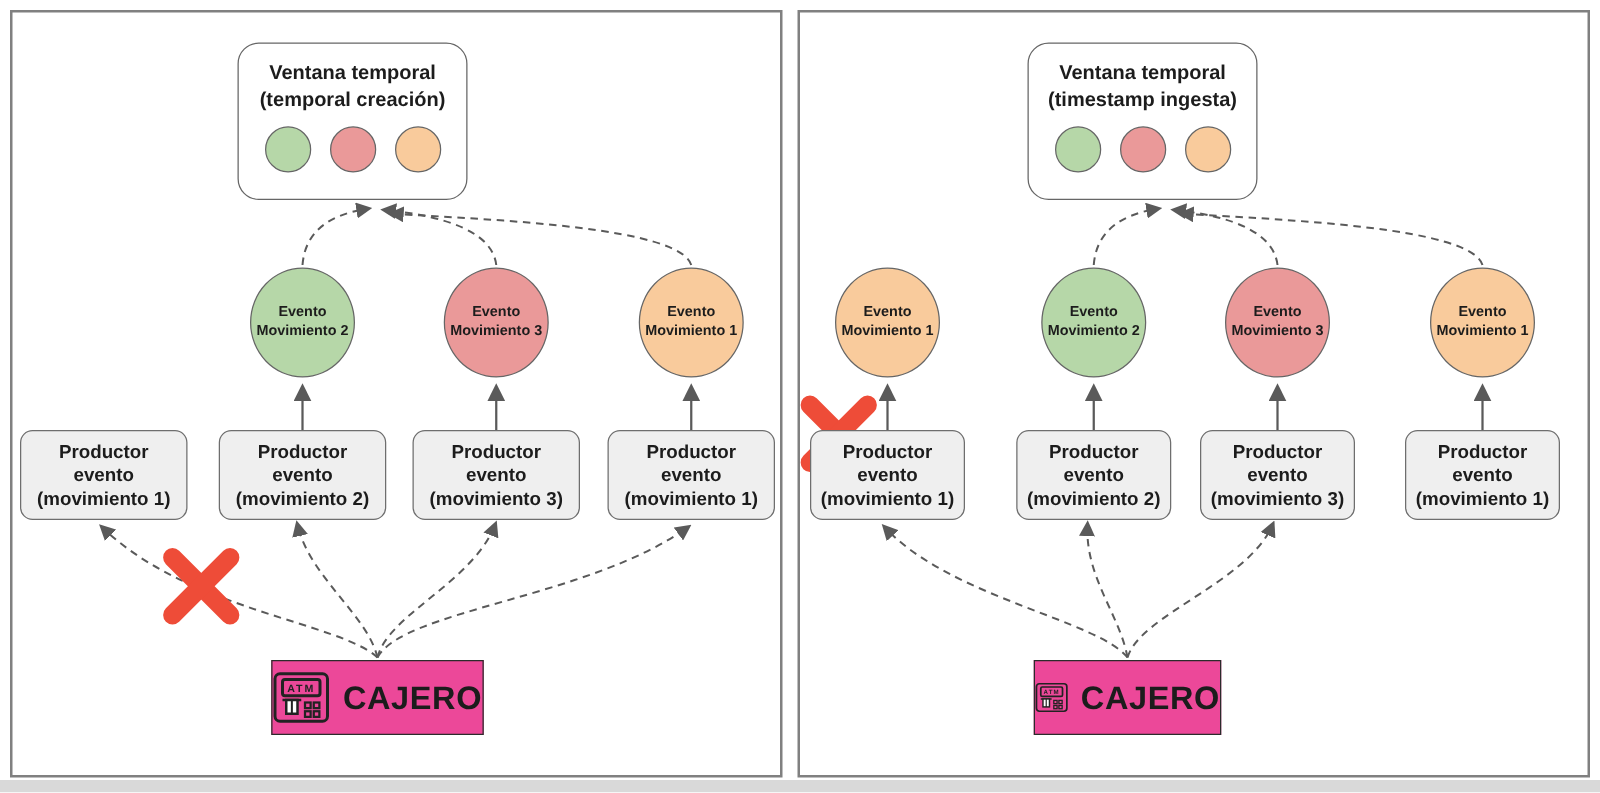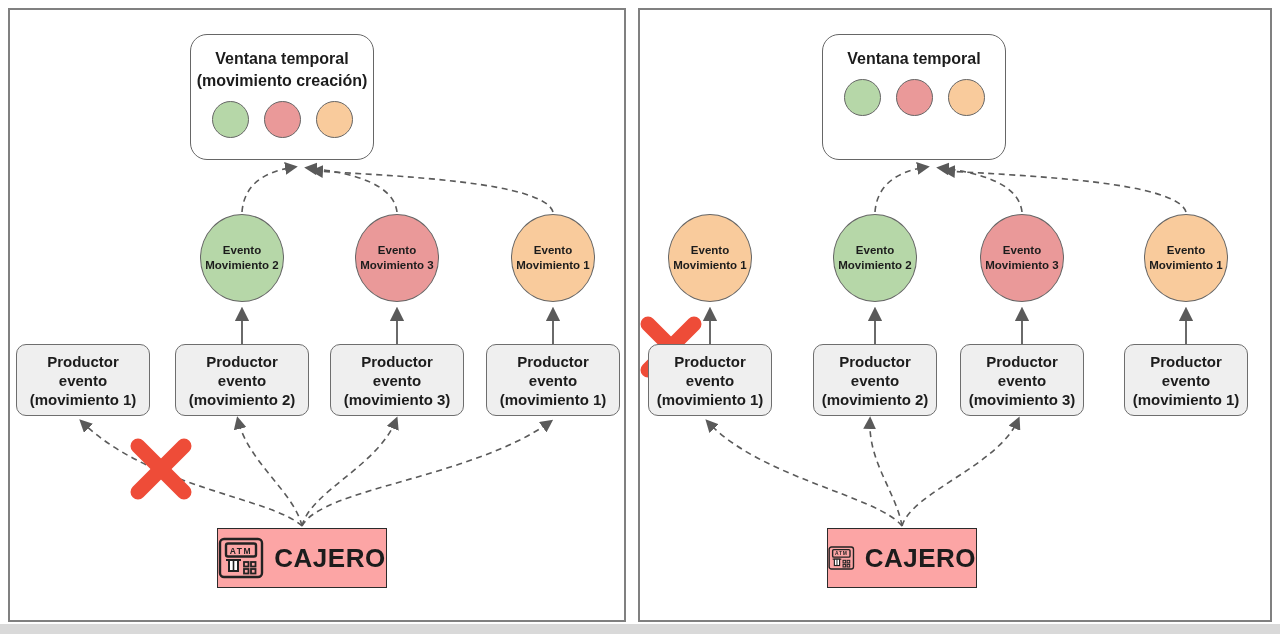--- a/index.html
+++ b/index.html
@@ -19,21 +19,21 @@
   .dot{width:37px;height:37px;border-radius:50%;border:1.6px solid #666;box-sizing:border-box;display:inline-block;}
   .dgreen{background:#b6d7a8;} .dred{background:#ea9999;} .dorange{background:#f9cb9c;}
   .event{position:absolute;top:204px;width:84px;height:88px;border:1.6px solid #666;border-radius:50%;
     box-sizing:border-box;display:flex;flex-direction:column;align-items:center;justify-content:center;
     font-size:11.5px;font-weight:bold;line-height:15px;text-align:center;}
   .ev-green{background:#b6d7a8;} .ev-red{background:#ea9999;} .ev-orange{background:#f9cb9c;}
   .producer{position:absolute;top:334px;height:72px;background:#efefef;border:1.6px solid #6e6e6e;
     border-radius:10px;box-sizing:border-box;display:flex;flex-direction:column;align-items:center;
     justify-content:center;font-size:15px;font-weight:bold;line-height:19px;text-align:center;}
   .pw-l{width:134px;} .pw-r{width:124px;}
-  .cajero{position:absolute;top:518px;height:60px;background:#fca5a5;border:1.6px solid #2b2b2b;
+  .cajero{position:absolute;top:518px;height:60px;background:#ec4899;border:1.6px solid #2b2b2b;
     box-sizing:border-box;display:flex;align-items:center;justify-content:center;gap:10px;}
   .cajero-label{font-size:26px;font-weight:bold;letter-spacing:0.5px;}
   .bottom-strip{position:absolute;left:0;top:624px;width:1280px;height:10px;background:#d9d9d9;}
 </style>
 </head>
 <body>
 
 <div class="canvas">
 
   <section class="panel panel-left">
@@ -61,21 +61,21 @@
       </g>
       <g>
         <path class="xline" d="M 128 436 L 174 482"></path>
         <path class="xline" d="M 174 436 L 128 482"></path>
       </g>
     </svg>
 
     <div class="windowbox" style="left:180px">
       <div class="wtitle">
         <div>Ventana temporal</div>
-        <div>(movimiento creación)</div>
+        <div>(temporal creación)</div>
       </div>
       <div class="dots">
         <span class="dot dgreen"></span>
         <span class="dot dred"></span>
         <span class="dot dorange"></span>
       </div>
     </div>
 
     <div class="event ev-green" style="left:190px">
       <div>Evento</div>
@@ -153,20 +153,21 @@
       </g>
       <g>
         <path class="xline" d="M 8 314 L 54 360"></path>
         <path class="xline" d="M 54 314 L 8 360"></path>
       </g>
     </svg>
 
     <div class="windowbox" style="left:182px">
       <div class="wtitle">
         <div>Ventana temporal</div>
+        <div>(timestamp ingesta)</div>
       </div>
       <div class="dots">
         <span class="dot dgreen"></span>
         <span class="dot dred"></span>
         <span class="dot dorange"></span>
       </div>
     </div>
 
     <div class="event ev-orange" style="left:28px">
       <div>Evento</div>

